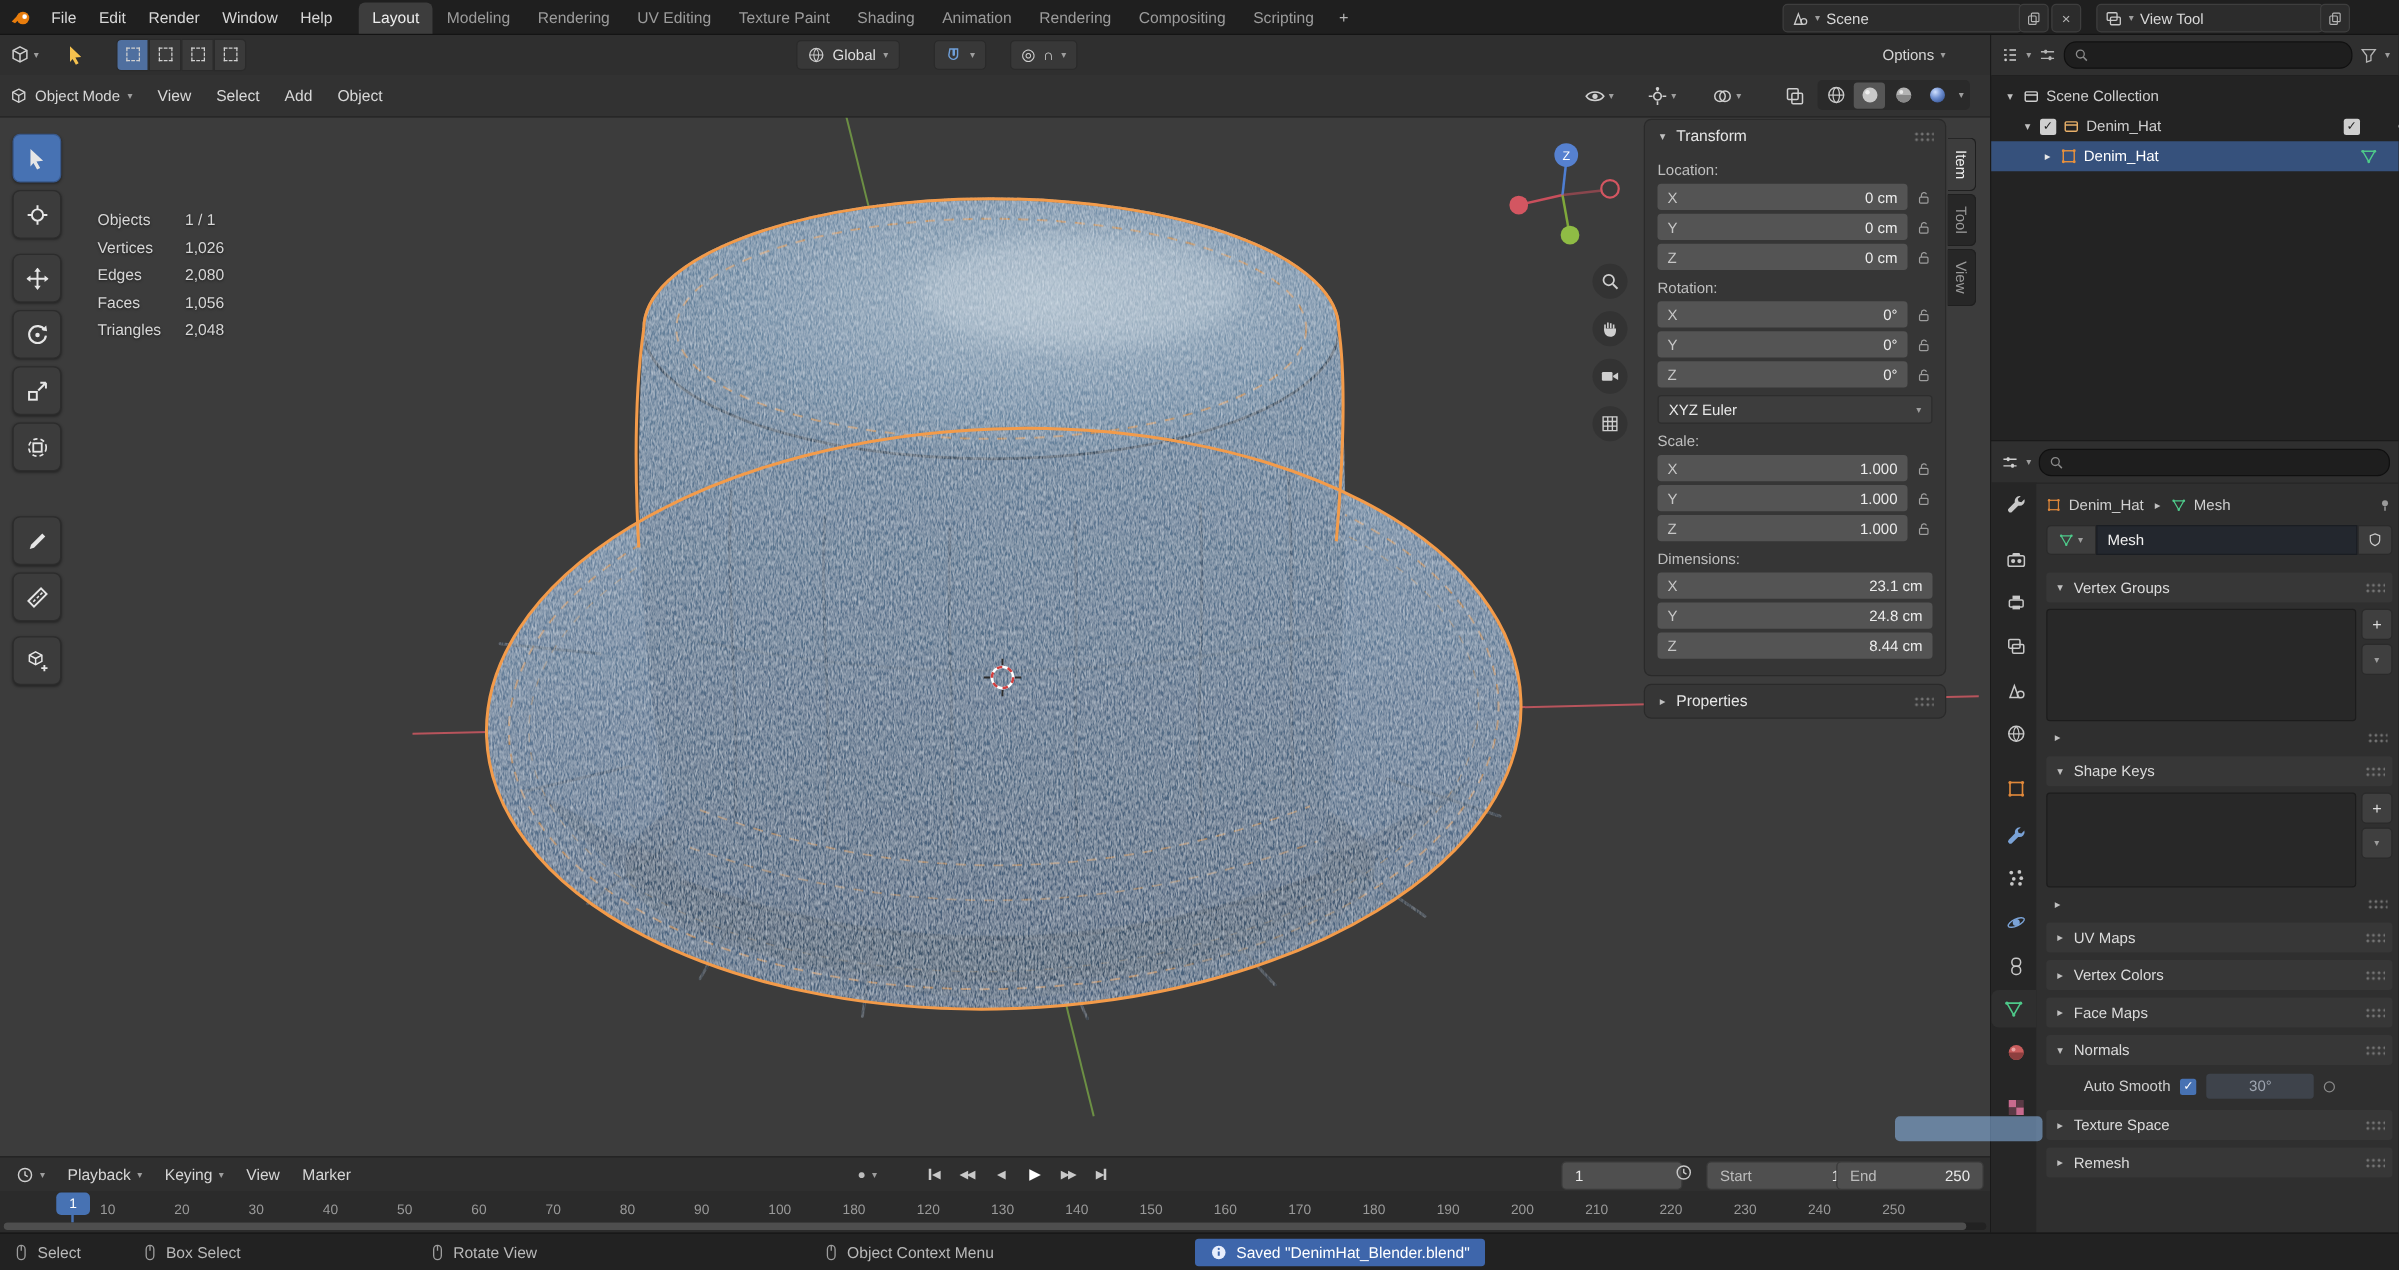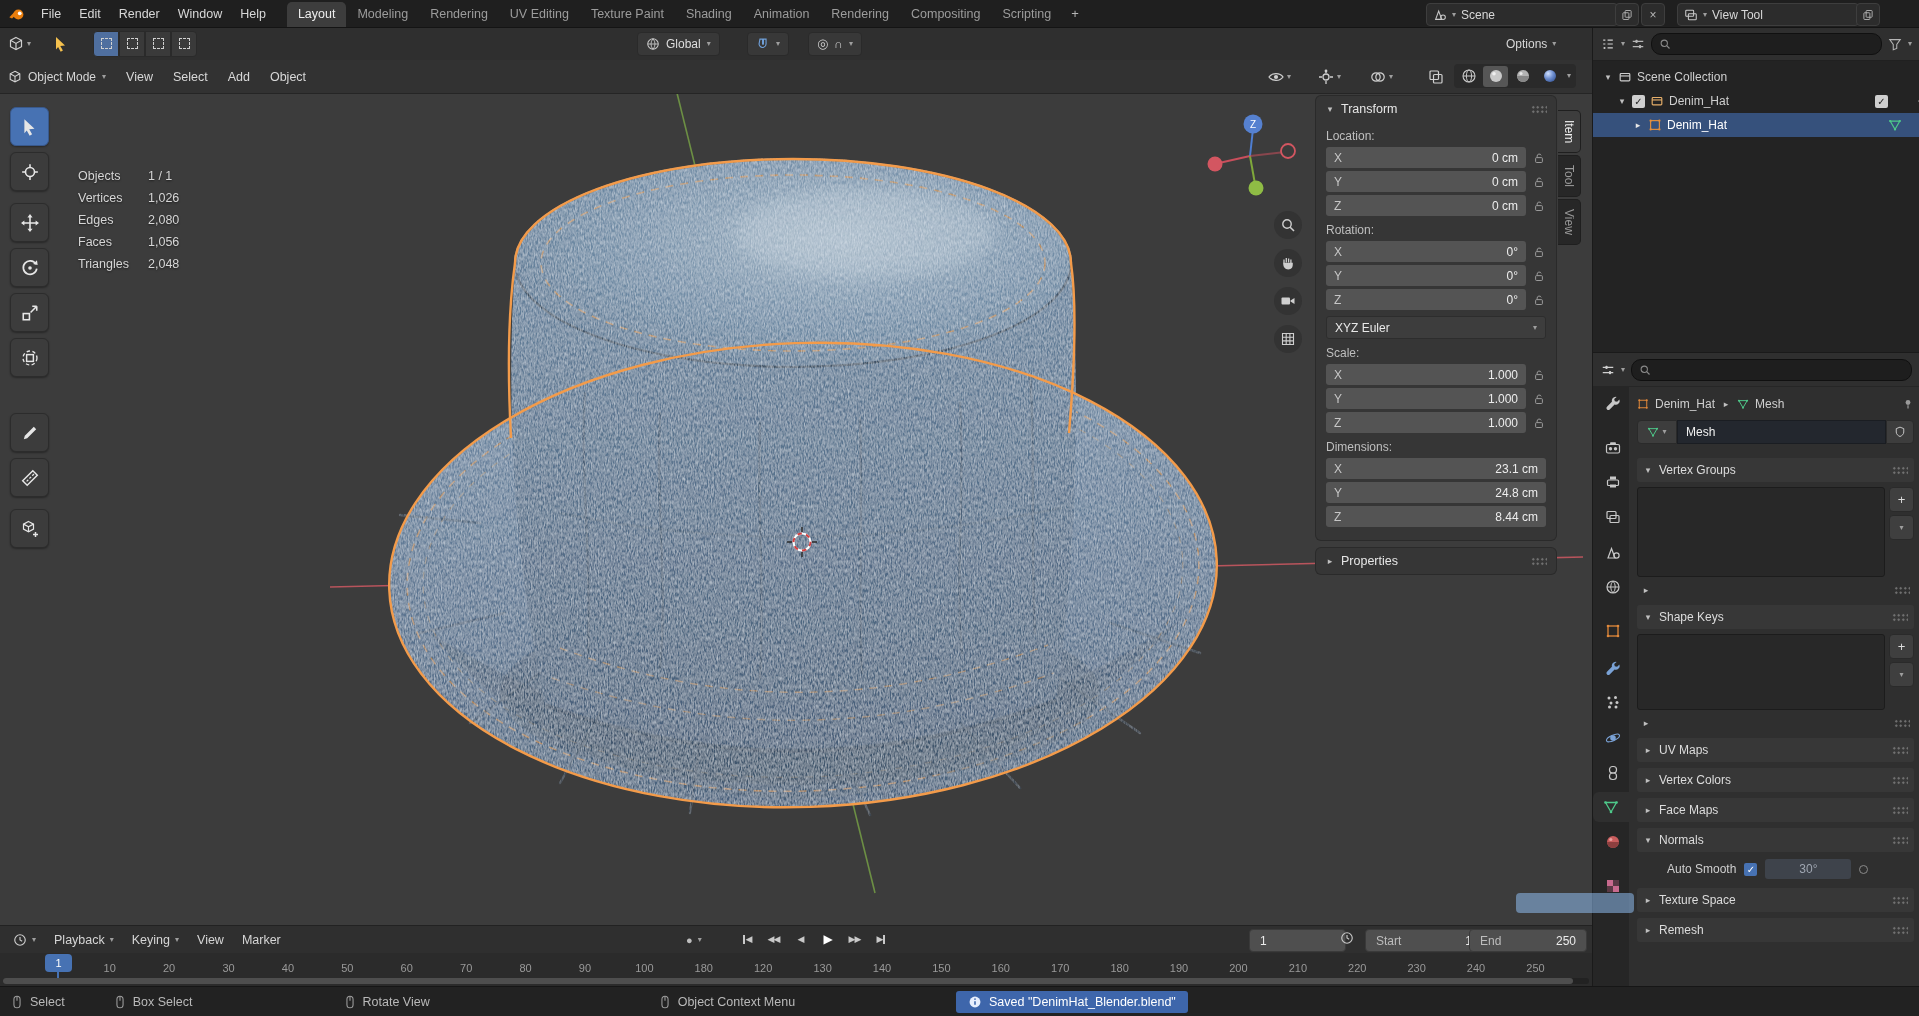--- a/index.html
+++ b/index.html
@@ -107,21 +107,21 @@
   .tl-menu{padding:0 9px;color:#d6d6d6;font-size:12.5px;display:flex;align-items:center;gap:5px}
   .transport{position:absolute;left:735px;top:2px;display:flex;align-items:center;gap:4px}
   .tbtn{width:23px;height:22px;display:flex;align-items:center;justify-content:center;color:#c9c9c9;font-size:9px;letter-spacing:-1px}
   .tbtn .bar{width:2px;height:9px;background:#c9c9c9;margin:0 1px}
   .tbtn.play{color:#fff;font-size:12px}
   .tl-field{position:absolute;top:3px;height:21px;background:#4f4f4f;border:1px solid #3a3a3a;border-radius:4px;display:flex;align-items:center;padding:0 10px;color:#ececec}
   .tl-field .fl{color:#bdbdbd;margin-right:14px}
   .tl-field .fv{margin-left:auto}
   .tl-ruler{position:absolute;left:0;top:952px;width:1592px;height:34px;background:#2b2b2b}
   .ruler-nums{position:absolute;left:80px;top:10px;width:1485px;display:flex}
-  .rnum{flex:1;text-align:center;color:#9a9a9a;font-size:11px}
+  .rnum{flex:1;text-align:left;color:#9a9a9a;font-size:11px}
   .playhead{position:absolute;left:45px;top:2px;width:27px;height:18px;background:#4772b3;border-radius:4px;color:#fff;display:flex;align-items:center;justify-content:center;font-size:11px}
   .ph-line{position:absolute;left:57px;top:20px;width:2px;height:8px;background:#4772b3}
   .hscroll{position:absolute;left:3px;bottom:2px;width:1586px;height:6px;background:#222;border-radius:3px}
   .hscroll .handle{width:99%;height:100%;background:#4e4e4e;border-radius:3px}
 
   
   .status{position:absolute;left:0;top:986px;width:1919px;height:30px;background:#222;border-top:1px solid #161616;display:flex;align-items:center;color:#b9b9b9;font-size:12.5px;z-index:40}
   .hint{display:flex;align-items:center;gap:6px}
   .hint:nth-of-type(1){margin-left:10px}
   .hint:nth-of-type(2){margin-left:48px}

